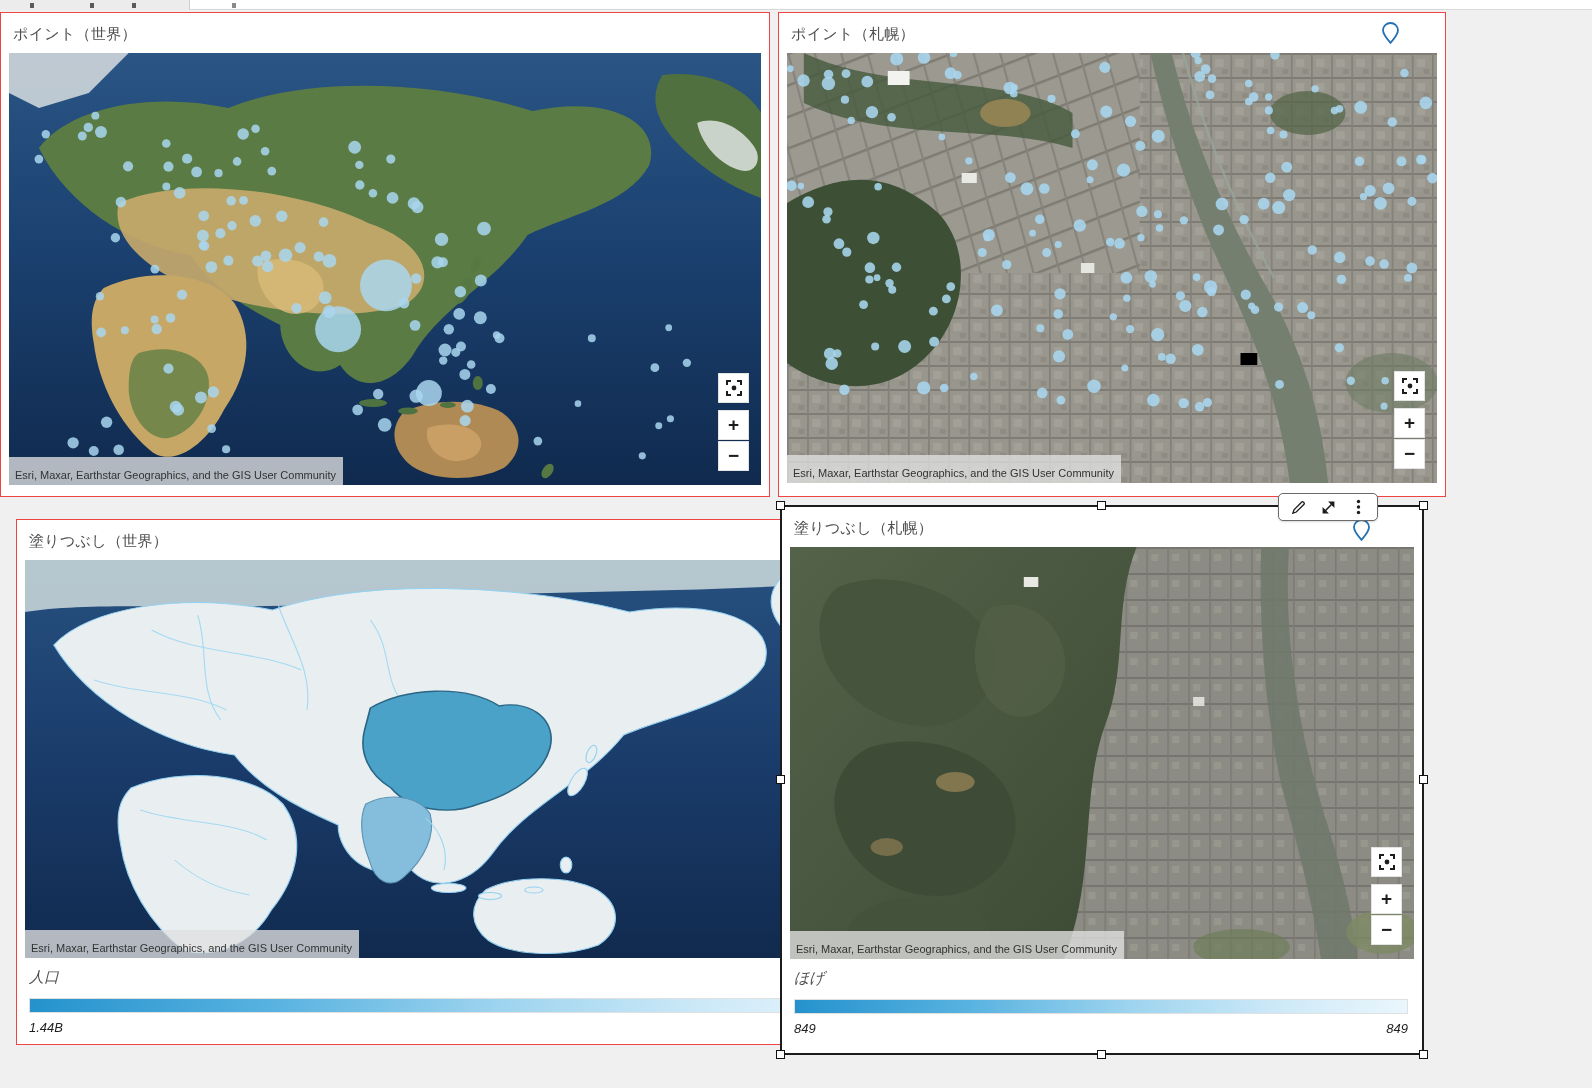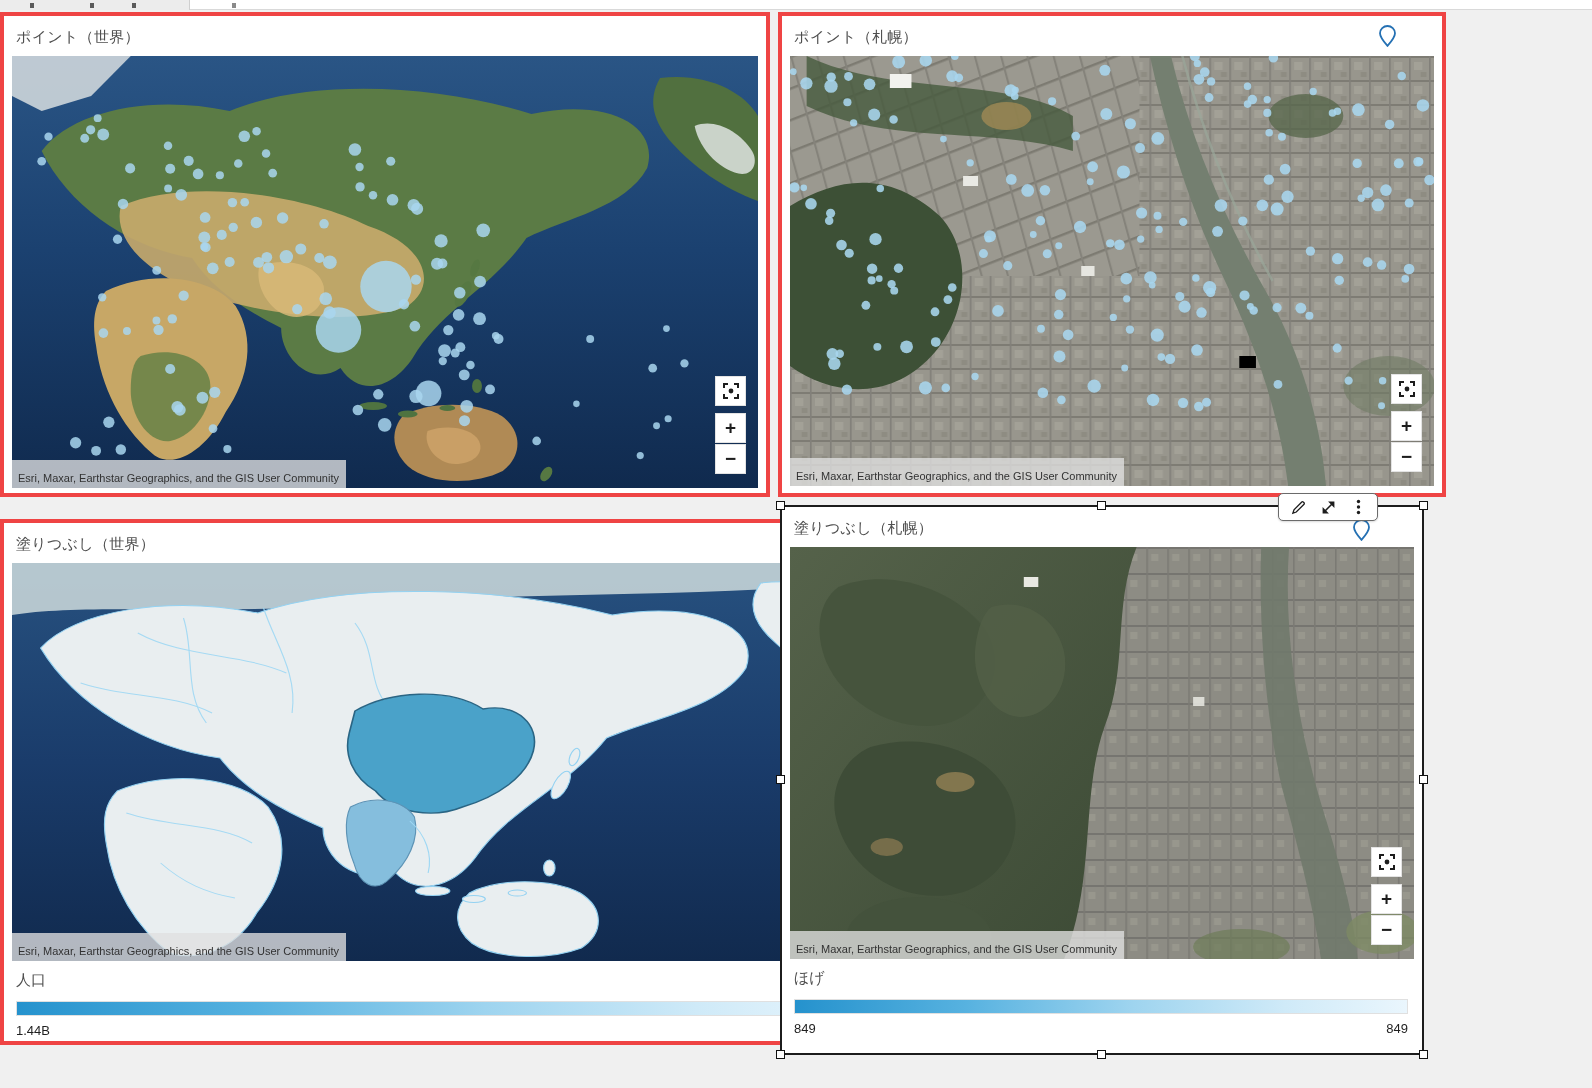--- a/index.html
+++ b/index.html
@@ -5,41 +5,41 @@
   * { margin:0; padding:0; box-sizing:border-box; }
   html,body { width:1592px; height:1088px; overflow:hidden;
     font-family:"Liberation Sans","DejaVu Sans",sans-serif; background:#f0f0f0; }
 
   
   .tabstrip { position:absolute; left:0; top:0; width:1592px; height:10px; background:#fff; border-bottom:1px solid #d9d9d9; }
   .tabstrip .tab-active { position:absolute; left:0; top:0; width:190px; height:10px; background:#ececec; border-right:1px solid #cfcfcf; }
   .tabstrip .mark { position:absolute; top:3px; width:4px; height:5px; background:#5a5a5a; }
 
   
-  .panel { position:absolute; background:#fff; border:4px solid #ef4444; }
+  .panel { position:absolute; background:#fff; border:1px solid #ef4444; }
   .panel.selected { border:2px solid #1c1c1c; }
   .panel-title { font-size:15px; color:#4e4e4e; padding:12px 14px 9px 12px; letter-spacing:.3px; }
   .pin { position:absolute; top:9px; width:17px; height:22px; cursor:pointer; }
   .mapbox { position:relative; margin:0 8px; overflow:hidden; background:#1c3f6b; }
   .mapbox svg.base { position:absolute; inset:0; width:100%; height:100%; display:block; }
 
   
   .attrib { position:absolute; left:0; bottom:0; background:rgba(224,224,224,.78);
     color:#323232; font-size:11px; padding:12px 7px 4px 6px; white-space:nowrap; }
 
   
   .ctrls { position:absolute; right:12px; bottom:14px; width:31px; }
   .ctrl-btn { width:31px; height:30px; background:#fff; border:1px solid #e3e3e3; color:#1d1d1d;
     font-size:19px; font-weight:bold; display:flex; align-items:center; justify-content:center;
     cursor:pointer; user-select:none; }
   .ctrl-btn + .ctrl-btn { margin-top:1px; }
   .ctrl-home { margin-bottom:7px; }
 
   
-  .legend { padding:10px 14px 0 12px; }
+  .legend { padding:10px 14px 0 12px;font-style:italic; }
   .legend-label { font-size:15px; color:#4e4e4e; margin-bottom:11px; }
   .legend-bar { height:15px; border:1px solid #e0e0e0;
     background:linear-gradient(to right,#2592cd 0%,#57b2e0 28%,#9ed4ef 55%,#cfeaf8 80%,#eaf6fd 100%); }
   .legend-vals { display:flex; justify-content:space-between; font-size:13px; color:#1f1f1f; margin-top:7px;align-items:flex-end; }
 
   
   .handle { position:absolute; width:9px; height:9px; background:#fff; border:1.5px solid #111; z-index:30; }
   .h-tl{left:-6px;top:-6px} .h-tc{left:calc(50% - 5px);top:-6px} .h-tr{right:-6px;top:-6px}
   .h-ml{left:-6px;top:calc(50% - 5px)} .h-mr{right:-6px;top:calc(50% - 5px)}
   .h-bl{left:-6px;bottom:-6px} .h-bc{left:calc(50% - 5px);bottom:-6px} .h-br{right:-6px;bottom:-6px}
@@ -438,21 +438,21 @@
           </g>
             <circle cx="8" cy="8" r="2.4" fill="#1d1d1d"></circle>
         </svg>
       </div>
       <div class="ctrl-btn">+</div>
       <div class="ctrl-btn">−</div>
     </div>
   </div>
 </div>
 
-<div class="panel" style="left:0;top:519px;width:886px;height:526px">
+<div class="panel" style="left:16px;top:519px;width:886px;height:526px">
   <div class="panel-title">塗りつぶし（世界）</div>
   <div class="mapbox" style="height:398px;background:#14305a">
     <svg class="base" viewBox="0 0 754 398" preserveAspectRatio="none">
       <defs>
         <linearGradient id="og2" x1="0" y1="0" x2="0" y2="1">
           <stop offset="0" stop-color="#27517f"></stop>
             <stop offset="0.5" stop-color="#1a3c6b"></stop>
             <stop offset="1" stop-color="#112a4e"></stop>
         </linearGradient>
       </defs>

